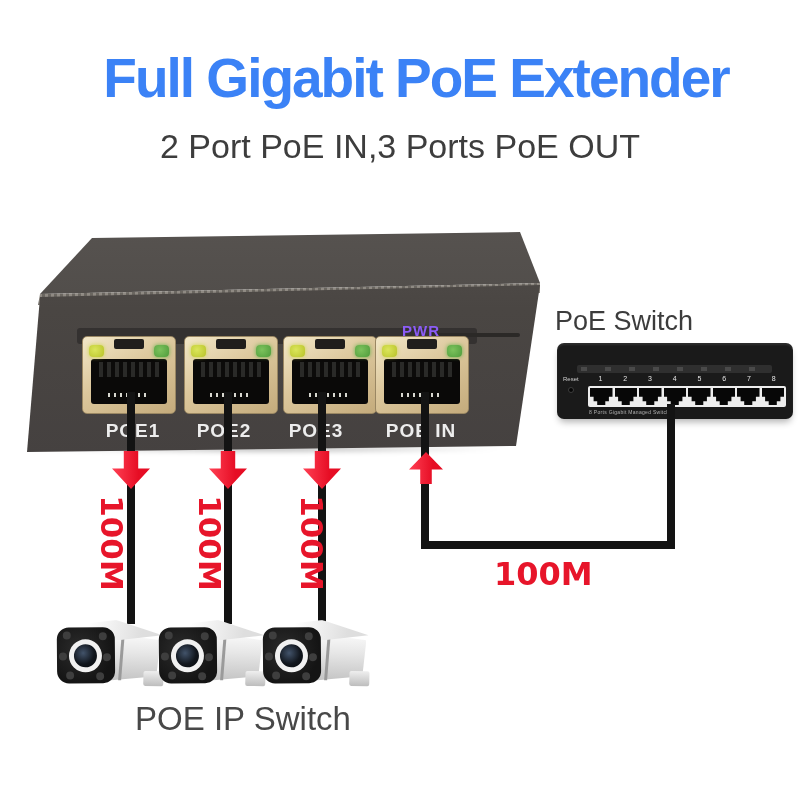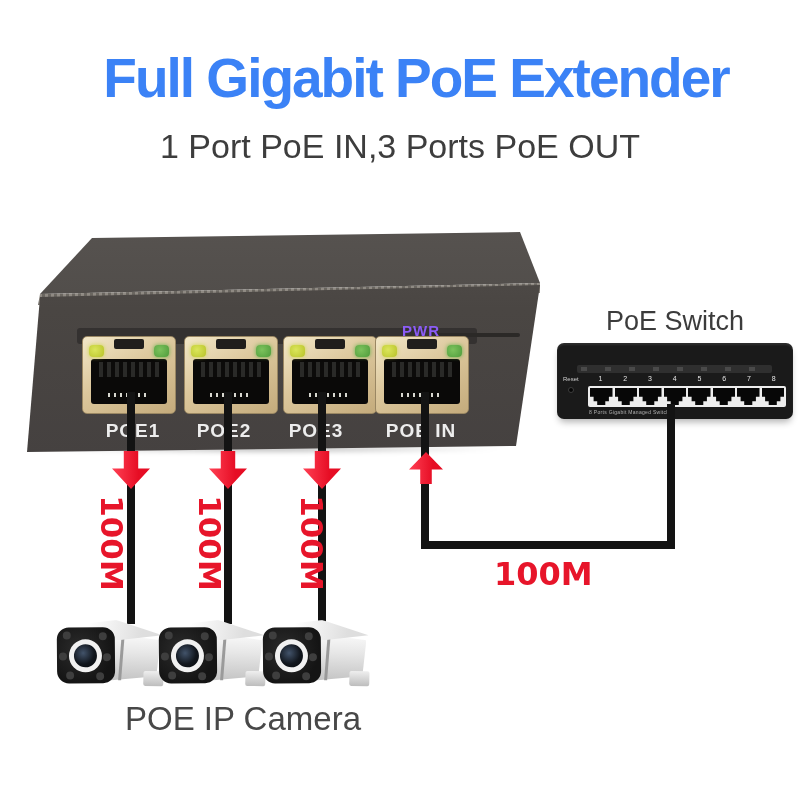--- a/index.html
+++ b/index.html
@@ -55,21 +55,21 @@
   .arrow-up{width:34px;height:32px;
       clip-path:polygon(50% 0,100% 55%,67% 55%,67% 100%,33% 100%,33% 55%,0 55%);}
 
   .len-v{position:absolute;width:34px;height:96px;display:flex;align-items:center;justify-content:center;z-index:6;}
   .len-v span{transform:rotate(90deg);white-space:nowrap;
       font-family:"DejaVu Sans",sans-serif;font-weight:bold;font-size:31px;color:#e7152a;}
   .len-h{position:absolute;left:494px;top:555px;font-family:"DejaVu Sans",sans-serif;
       font-weight:bold;font-size:32px;color:#e7152a;z-index:6;}
 
   
-  .sw-title{position:absolute;left:555px;top:306px;width:240px;text-align:center;
+  .sw-title{position:absolute;left:555px;top:306px;width:240px;
       font-size:27px;color:#3c3c3c;}
   .sw-body{position:absolute;left:557px;top:343px;width:236px;height:76px;background:#1a1a1a;
       border-radius:7px;box-shadow:inset 0 2px 2px rgba(255,255,255,.09),0 5px 7px -2px rgba(0,0,0,.3);z-index:3;}
   .sw-ledbar{position:absolute;left:20px;top:22px;width:195px;height:8px;background:#2f2f2f;border-radius:2px;
       overflow:hidden;}
   .sw-ledbar:after{content:"";position:absolute;inset:2px 4px;
       background:repeating-linear-gradient(90deg,#4a4a4a 0 6px,rgba(0,0,0,0) 6px 24px);}
   .sw-reset{position:absolute;left:6px;top:33px;font-size:6px;color:#cdcdcd;}
   .sw-reset-btn{position:absolute;left:11px;top:44px;width:4px;height:4px;border-radius:50%;
       background:#050505;border:1px solid #3d3d3d;}
@@ -102,21 +102,21 @@
       background:linear-gradient(#efefef,#bdbdbd);}
   .cam-caption{position:absolute;left:93px;top:700px;width:300px;text-align:center;
       font-size:33px;color:#484848;}
 </style>
 </head>
 <body>
 
 <div class="canvas">
 
   <div class="title">Full Gigabit PoE Extender</div>
-  <div class="subtitle s1">1 Port PoE IN,3 Ports PoE OUT</div>
+  <div class="subtitle s1">2 Port PoE IN,3 Ports PoE OUT</div>
 
   <div class="ext-shadow"></div>
   <div class="extender">
     <div class="ext-face ext-top"></div>
     <div class="ext-face ext-bevel"></div>
     <div class="ext-face ext-front"></div>
   </div>
   <div class="ext-groove"></div>
   <div class="ext-vent"></div>
   <div class="pwr">PWR</div>
@@ -259,15 +259,15 @@
       <div class="ir" style="left:2px;top:25px;"></div>
         <div class="ir" style="left:46px;top:26px;"></div>
       <div class="ir" style="left:9px;top:44px;"></div>
         <div class="ir" style="left:39px;top:45px;"></div>
       <div class="lens-ring">
         <div class="lens"></div>
       </div>
     </div>
   </div>
 
-  <div class="cam-caption">POE IP Camera</div>
+  <div class="cam-caption">POE IP Switch</div>
 
 </div>
 
 </body></html>

